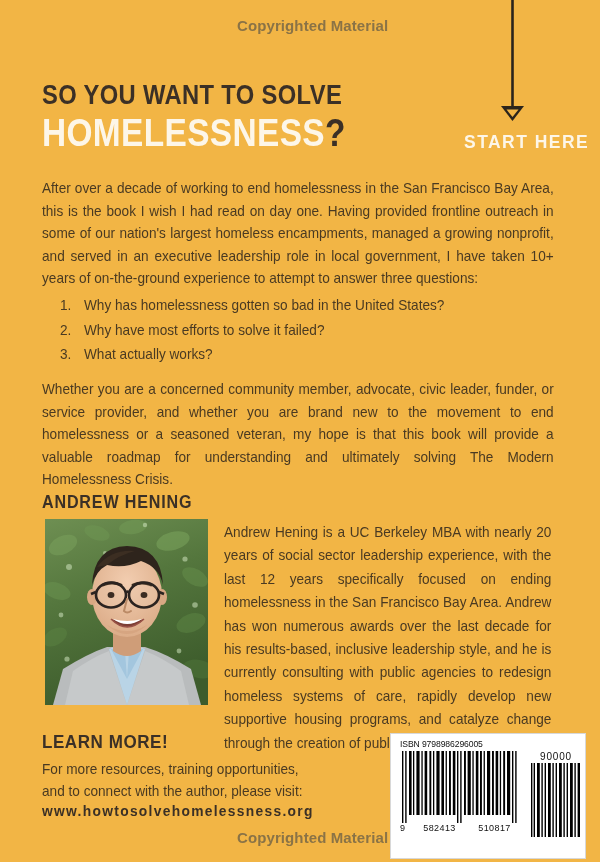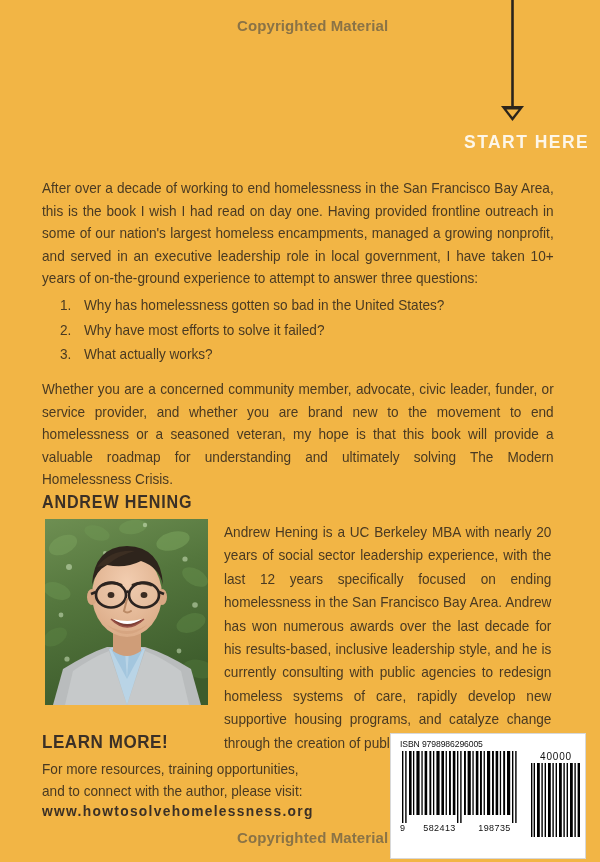--- a/index.html
+++ b/index.html
@@ -275,20 +275,26 @@
   <div id="start-arrow-wrap">
     <svg width="40" height="128" viewBox="0 0 40 128" xmlns="http://www.w3.org/2000/svg">
       <line x1="18.5" y1="0" x2="18.5" y2="108" stroke="#2b241b" stroke-width="2.6"></line>
       <path d="M 7 106 L 30 106 L 18.5 121 Z" fill="#2b241b"></path>
       <path d="M 12.5 109.5 L 24.5 109.5 L 18.5 117 Z" fill="#f2b545"></path>
     </svg>
   </div>
 
   <div id="start-here-label">START HERE</div>
 
+  <div id="headline">
+    <div class="headline-line" id="headline-line1">SO YOU WANT TO SOLVE</div>
+    <div class="headline-line" id="headline-line2">
+      <span>HOMELESSNESS</span><span class="qmark">?</span>
+    </div>
+  </div>
 
   <div class="body-text" id="intro-paragraph">After over a decade of working to end homelessness in the San Francisco Bay Area, this is the book I wish I had read on day one. Having provided frontline outreach in some of our nation's largest homeless encampments, managed a growing nonprofit, and served in an executive leadership role in local government, I have taken 10+ years of on-the-ground experience to attempt to answer three questions:</div>
 
   <ol id="questions-list">
     <li>
       <span class="num">1.</span><span>Why has homelessness gotten so bad in the United States?</span>
     </li>
     <li>
       <span class="num">2.</span><span>Why have most efforts to solve it failed?</span>
     </li>
@@ -433,25 +439,25 @@
             <rect x="99.8" y="0" width="1.3" height="64"></rect>
             <rect x="103.2" y="0" width="1.9" height="64"></rect>
             <rect x="107" y="0" width="3.2" height="64"></rect>
             <rect x="112" y="0" width="1.4" height="72"></rect>
             <rect x="115.2" y="0" width="1.4" height="72"></rect>
           </g>
         </svg>
         <div id="ean-digits">
           <span class="d-lead">9</span>
           <span class="d-left">582413</span>
-          <span class="d-right">198735</span>
+          <span class="d-right">510817</span>
         </div>
       </div>
       <div id="barcode-supp">
-        <div id="supp-digits">40000</div>
+        <div id="supp-digits">90000</div>
         <svg class="bars" width="52" height="74" viewBox="0 0 52 74" xmlns="http://www.w3.org/2000/svg">
           <rect width="52" height="74" fill="#ffffff"></rect>
           <g fill="#000000">
             <rect x="1" y="0" width="1.4" height="74"></rect>
             <rect x="3.6" y="0" width="1.4" height="74"></rect>
             <rect x="7" y="0" width="2.8" height="74"></rect>
             <rect x="11.4" y="0" width="1.4" height="74"></rect>
             <rect x="14.6" y="0" width="1.4" height="74"></rect>
             <rect x="18" y="0" width="2.8" height="74"></rect>
             <rect x="22.4" y="0" width="1.4" height="74"></rect>

